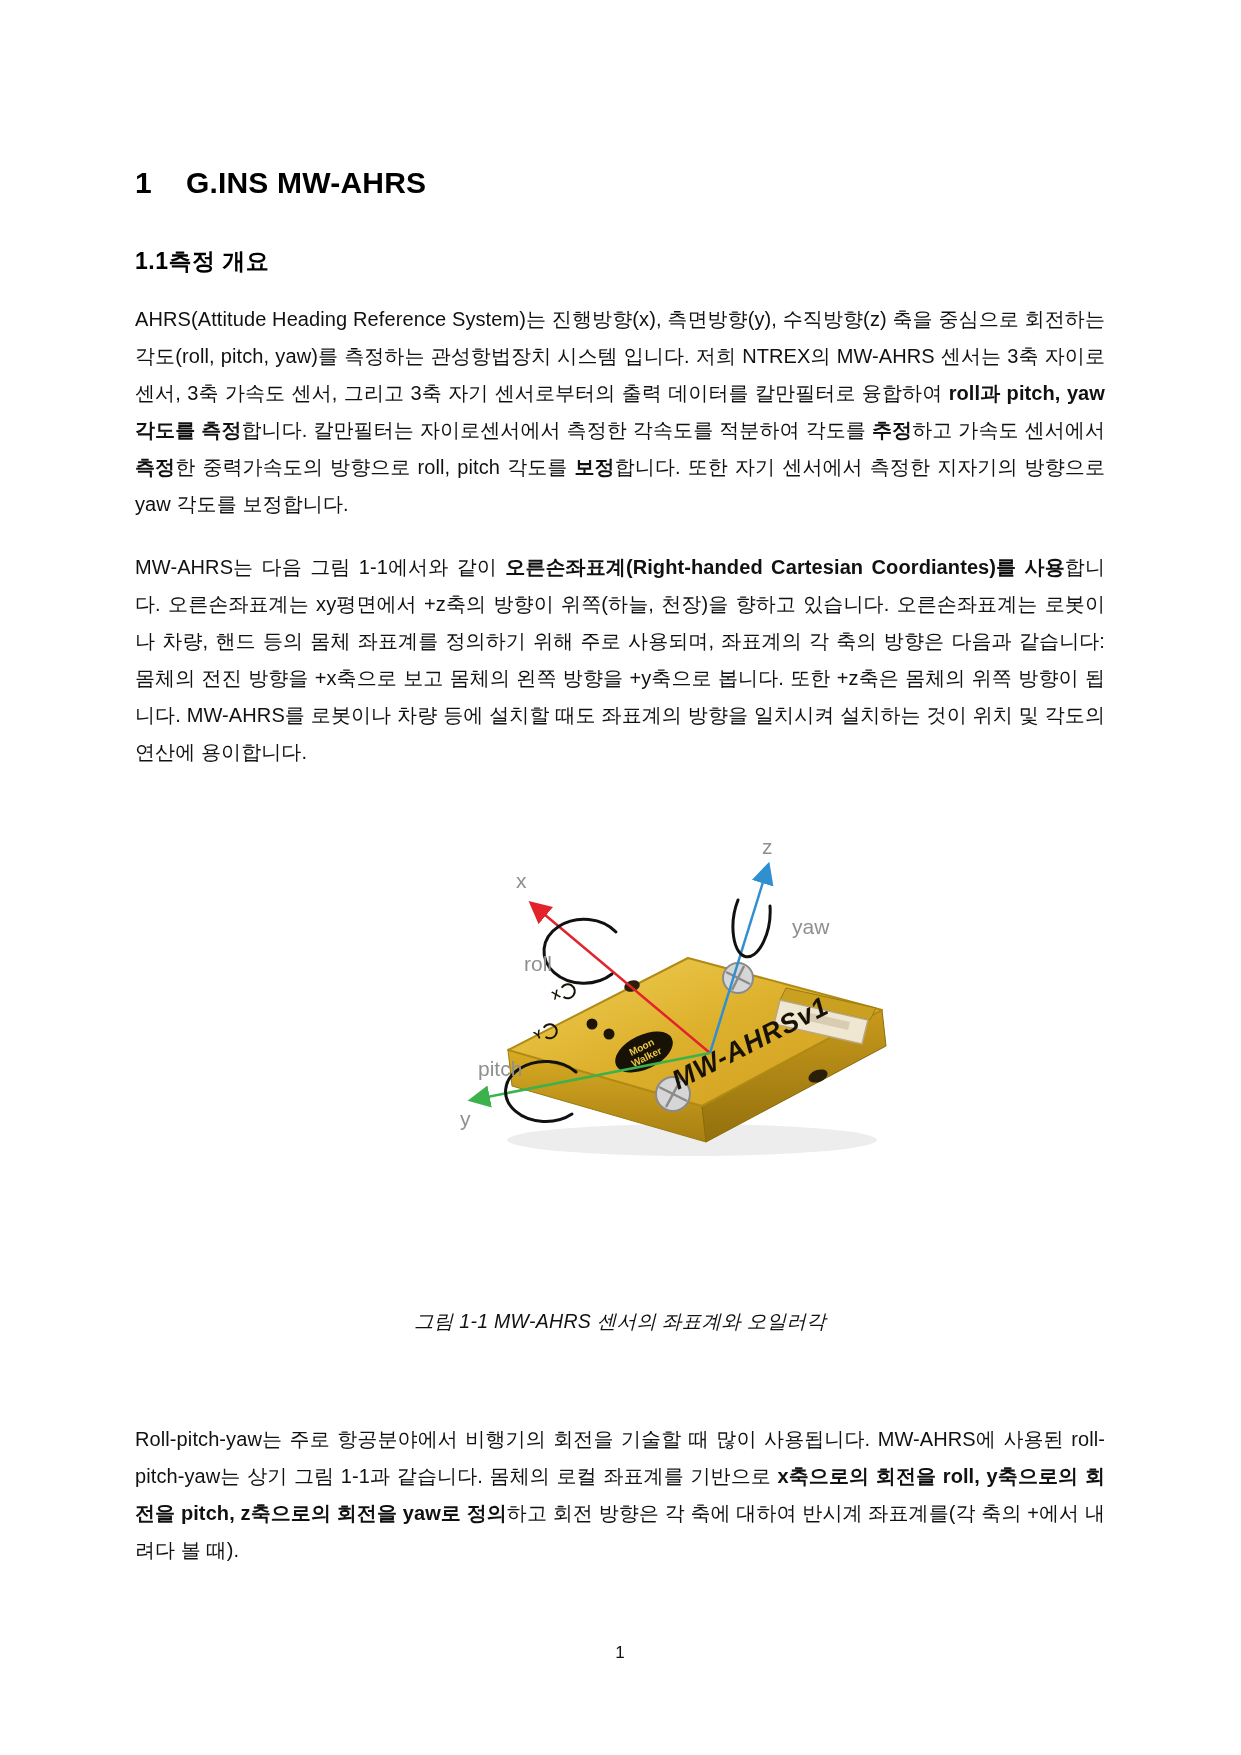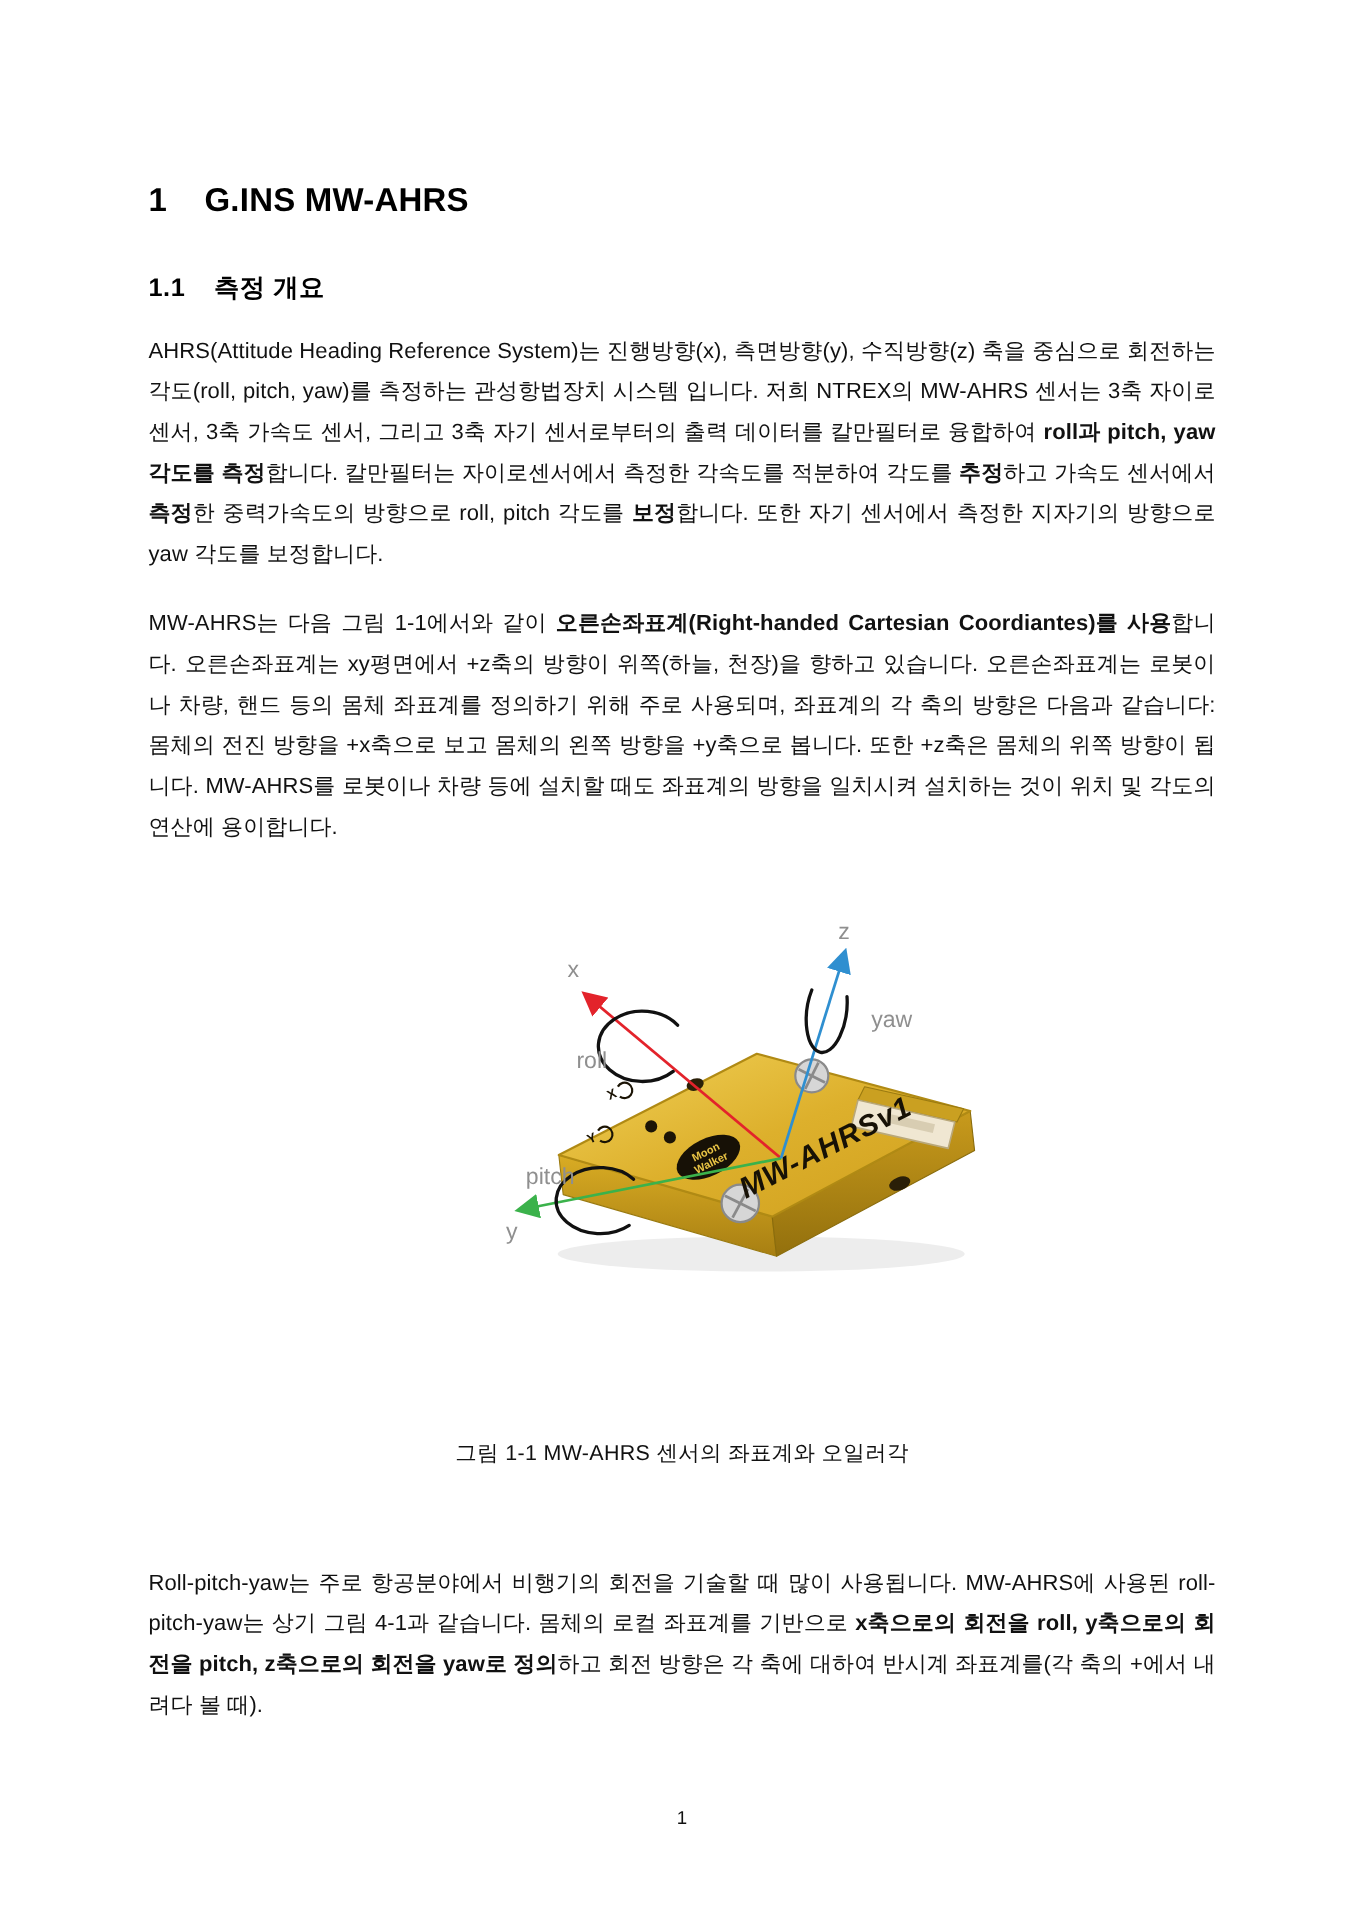--- a/index.html
+++ b/index.html
@@ -14,21 +14,21 @@
     box-sizing: border-box;
     width: 1241px; height: 1755px;
     padding: 165px 136px 0 135px;
   }
   .doc-title {
     display: flex; align-items: baseline; gap: 34px;
     font-size: 30px; font-weight: bold; color: #000;
     letter-spacing: 0.2px; line-height: 36px;
   }
   .section-heading {
-    display: flex; align-items: flex-start; gap: 26px;
+    display: flex; align-items: flex-start; 
     margin-top: 46px;
     font-size: 23px; font-weight: bold; color: #000;
     line-height: 28px; letter-spacing: 0.5px;
   }
   .body-par {
     margin-top: 26px;
     font-size: 20px; line-height: 37px;
     text-align: justify; text-align-last: left;
     color: #111; letter-spacing: 0.1px;
   }
@@ -37,20 +37,21 @@
   .figure-wrap {
     margin-top: 67px;
     margin-left: 285px;
     width: 600px; height: 330px;
   }
   .figure-caption {
     margin-top: 135px;
     text-align: center;
     font-size: 19.5px; color: #111; line-height: 37px;
     letter-spacing: 0.3px;
+    font-style: italic;
   }
   .closing-par { margin-top: 81px; }
   .page-number {
     margin-top: 72px;
     text-align: center;
     font-size: 17px; color: #111; line-height: 24px;
   }
   svg text { font-family: "Liberation Sans", "DejaVu Sans", sans-serif; }
 </style>
 </head>
@@ -159,17 +160,17 @@
         <line x1="290" y1="215" x2="348" y2="28" stroke="#2f8fd0" stroke-width="2.5" marker-end="url(#arrowBlue)"></line>
         <text x="342" y="16" font-size="21" fill="#8f8f8f">z</text>
         <path d="M 318,62 A 18,38 8 1 0 350,68" fill="none" stroke="#111" stroke-width="3" stroke-linecap="round"></path>
         <text x="372" y="96" font-size="21" fill="#8f8f8f">yaw</text>
       </g>
     </svg>
   </div>
 
   <div class="figure-caption">그림 1-1 MW-AHRS 센서의 좌표계와 오일러각</div>
 
-  <p class="body-par closing-par"><span>Roll-pitch-yaw는 주로 항공분야에서 비행기의 회전을 기술할 때 많이 사용됩니다. MW-AHRS에 사용된 roll-pitch-yaw는 상기 그림 4-1과 같습니다. 몸체의 로컬 좌표계를 기반으로 </span><span class="b">x축으로의 회전을 roll, y축으로의 회전을 pitch, z축으로의 회전을 yaw로 정의</span><span>하고 회전 방향은 각 축에 대하여 반시계 좌표계를(각 축의 +에서 내려다 볼 때).</span></p>
+  <p class="body-par closing-par"><span>Roll-pitch-yaw는 주로 항공분야에서 비행기의 회전을 기술할 때 많이 사용됩니다. MW-AHRS에 사용된 roll-pitch-yaw는 상기 그림 1-1과 같습니다. 몸체의 로컬 좌표계를 기반으로 </span><span class="b">x축으로의 회전을 roll, y축으로의 회전을 pitch, z축으로의 회전을 yaw로 정의</span><span>하고 회전 방향은 각 축에 대하여 반시계 좌표계를(각 축의 +에서 내려다 볼 때).</span></p>
 
   <div class="page-number">1</div>
 
 </div>
 
 </body></html>

